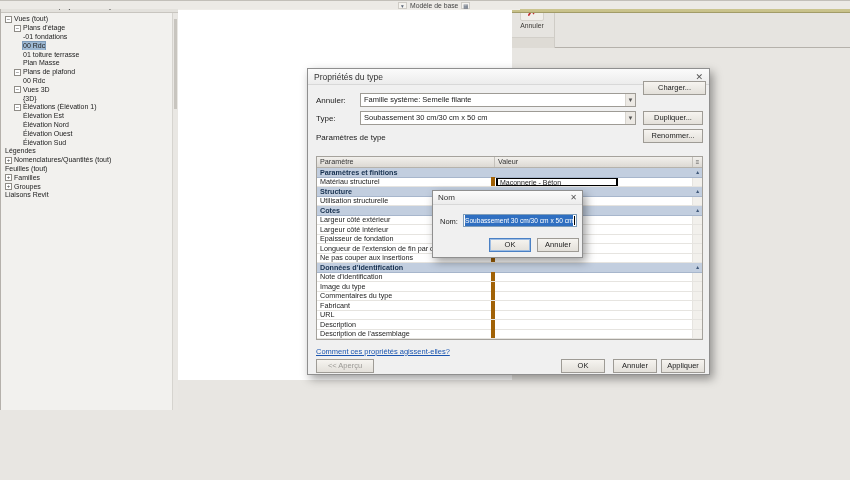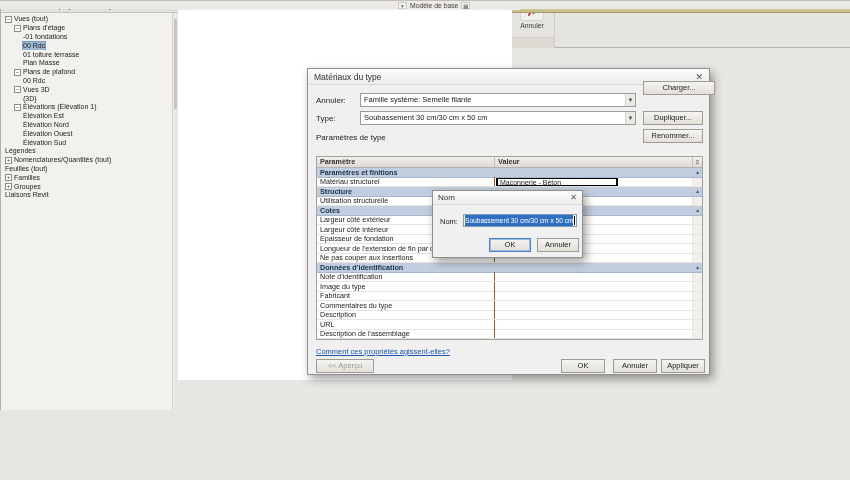--- a/index.html
+++ b/index.html
@@ -100,26 +100,26 @@
   .dl{position:absolute;font-size:8px;color:#222}
   .combo{position:absolute;height:14px;border:1px solid #9e9b95;background:#fff;font-size:7.5px;line-height:12px;
       padding:0 3px;display:flex;justify-content:space-between;align-items:center;white-space:nowrap;overflow:hidden}
   .combo .dd{width:10px;text-align:center;font-size:6px;color:#555;border-left:1px solid #d8d5cf;background:#ece9e4;margin:-1px -3px -1px 2px;height:12px;line-height:12px}
   .btn{position:absolute;height:14px;border:1px solid #9e9b95;background:linear-gradient(#f6f4f0,#e3e0da);
       font-size:7.5px;line-height:12px;text-align:center;color:#222}
   .btn.def{border:1px solid #4a80c4;box-shadow:0 0 0 1px #9dbde4 inset}
   .btn.dis{color:#9a9894}
   .ptable{position:absolute;left:8px;top:87px;width:387px;border:1px solid #a5a29c;background:#fff}
   .phead{display:flex;height:11px;background:linear-gradient(#f2f0ec,#dcd9d3);border-bottom:1px solid #b5b2ac;
-      font-size:7.2px;line-height:10px;font-weight:bold;color:#333}
+      font-size:7.2px;line-height:10px;font-weight:normal;color:#333}
   .phead .c1{width:178px;padding:0 3px;border-right:1px solid #c4c1bb}
   .phead .c2{flex:1;padding:0 3px}
   .phead .c3{width:10px;border-left:1px solid #c4c1bb;text-align:center;font-size:6px;color:#555}
   .dr{display:flex;height:9.5px;font-size:7.2px;line-height:9px;border-bottom:1px solid #e6e4e0;background:#fff;align-items:center}
-  .dr .l{width:178px;padding:0 3px;border-right:1px solid #a16207;white-space:nowrap;overflow:hidden}
+  .dr .l{width:178px;padding:0 3px;border-right:4px solid #a16207;white-space:nowrap;overflow:hidden}
   .dr .v{flex:1;padding:0 2px;white-space:nowrap;overflow:hidden;height:100%;display:flex;align-items:center}
   .dr .vscol{width:10px;height:100%;border-left:1px solid #e6e4e0;background:#f2f0ec}
   .dr.sec{background:#c2cedf;border-bottom:1px solid #a7b6cc;font-weight:bold;color:#16304f;justify-content:space-between;padding:0 3px}
   .dr.sec .sa{font-size:5.5px;color:#41597a}
   .selval{border:1px solid #000;outline:1px solid #000;background:#fff;padding:0 2px;height:8px;line-height:7.5px;min-width:120px;font-size:7px}
   .dlink{position:absolute;left:8px;top:278px;font-size:7.5px;color:#1a55b0;text-decoration:underline}
 
   
   .nd{left:432px;top:190px;width:151px;height:68px;background:#f0f0f0;border:1px solid #8f8f8f;
       box-shadow:3px 4px 9px rgba(0,0,0,.38);z-index:20}
@@ -468,29 +468,29 @@
   <div class="abs sb">
     <span class="sb-opt">
       <span class="sb-mini">▾</span>
       <span>Modèle de base</span>
       <span class="sb-mini">▦</span>
     </span>
   </div>
 
   <div class="abs dlg">
     <div class="dlg-t">
-      <span>Matériaux du type</span>
+      <span>Propriétés du type</span>
       <span class="x">✕</span>
     </div>
     <span class="dl" style="left:8px;top:27px">Annuler:</span>
     <div class="combo" style="left:52px;top:24px;width:276px">
       <span>Famille système: Semelle filante</span>
       <span class="dd">▼</span>
     </div>
-    <div class="btn" style="left:335px;top:12px;width:72px">Charger...</div>
+    <div class="btn" style="left:335px;top:12px;width:63px">Charger...</div>
     <span class="dl" style="left:8px;top:45px">Type:</span>
     <div class="combo" style="left:52px;top:42px;width:276px">
       <span>Soubassement 30 cm/30 cm x 50 cm</span>
       <span class="dd">▼</span>
     </div>
     <div class="btn" style="left:335px;top:42px;width:60px">Dupliquer...</div>
     <div class="btn" style="left:335px;top:60px;width:60px">Renommer...</div>
     <span class="dl" style="left:8px;top:64px">Paramètres de type</span>
     <div class="ptable">
       <div class="phead">
@@ -556,36 +556,36 @@
             <span class="l">Note d'identification</span>
             <span class="v"></span>
             <span class="vscol"></span>
           </div>
           <div class="dr">
             <span class="l">Image du type</span>
             <span class="v"></span>
             <span class="vscol"></span>
           </div>
           <div class="dr">
+            <span class="l">Commentaires du type</span>
+            <span class="v"></span>
+            <span class="vscol"></span>
+          </div>
+          <div class="dr">
             <span class="l">Fabricant</span>
             <span class="v"></span>
             <span class="vscol"></span>
           </div>
           <div class="dr">
-            <span class="l">Commentaires du type</span>
+            <span class="l">URL</span>
             <span class="v"></span>
             <span class="vscol"></span>
           </div>
           <div class="dr">
             <span class="l">Description</span>
-            <span class="v"></span>
-            <span class="vscol"></span>
-          </div>
-          <div class="dr">
-            <span class="l">URL</span>
             <span class="v"></span>
             <span class="vscol"></span>
           </div>
           <div class="dr">
             <span class="l">Description de l'assemblage</span>
             <span class="v"></span>
             <span class="vscol"></span>
           </div>
         </div>
     </div>

